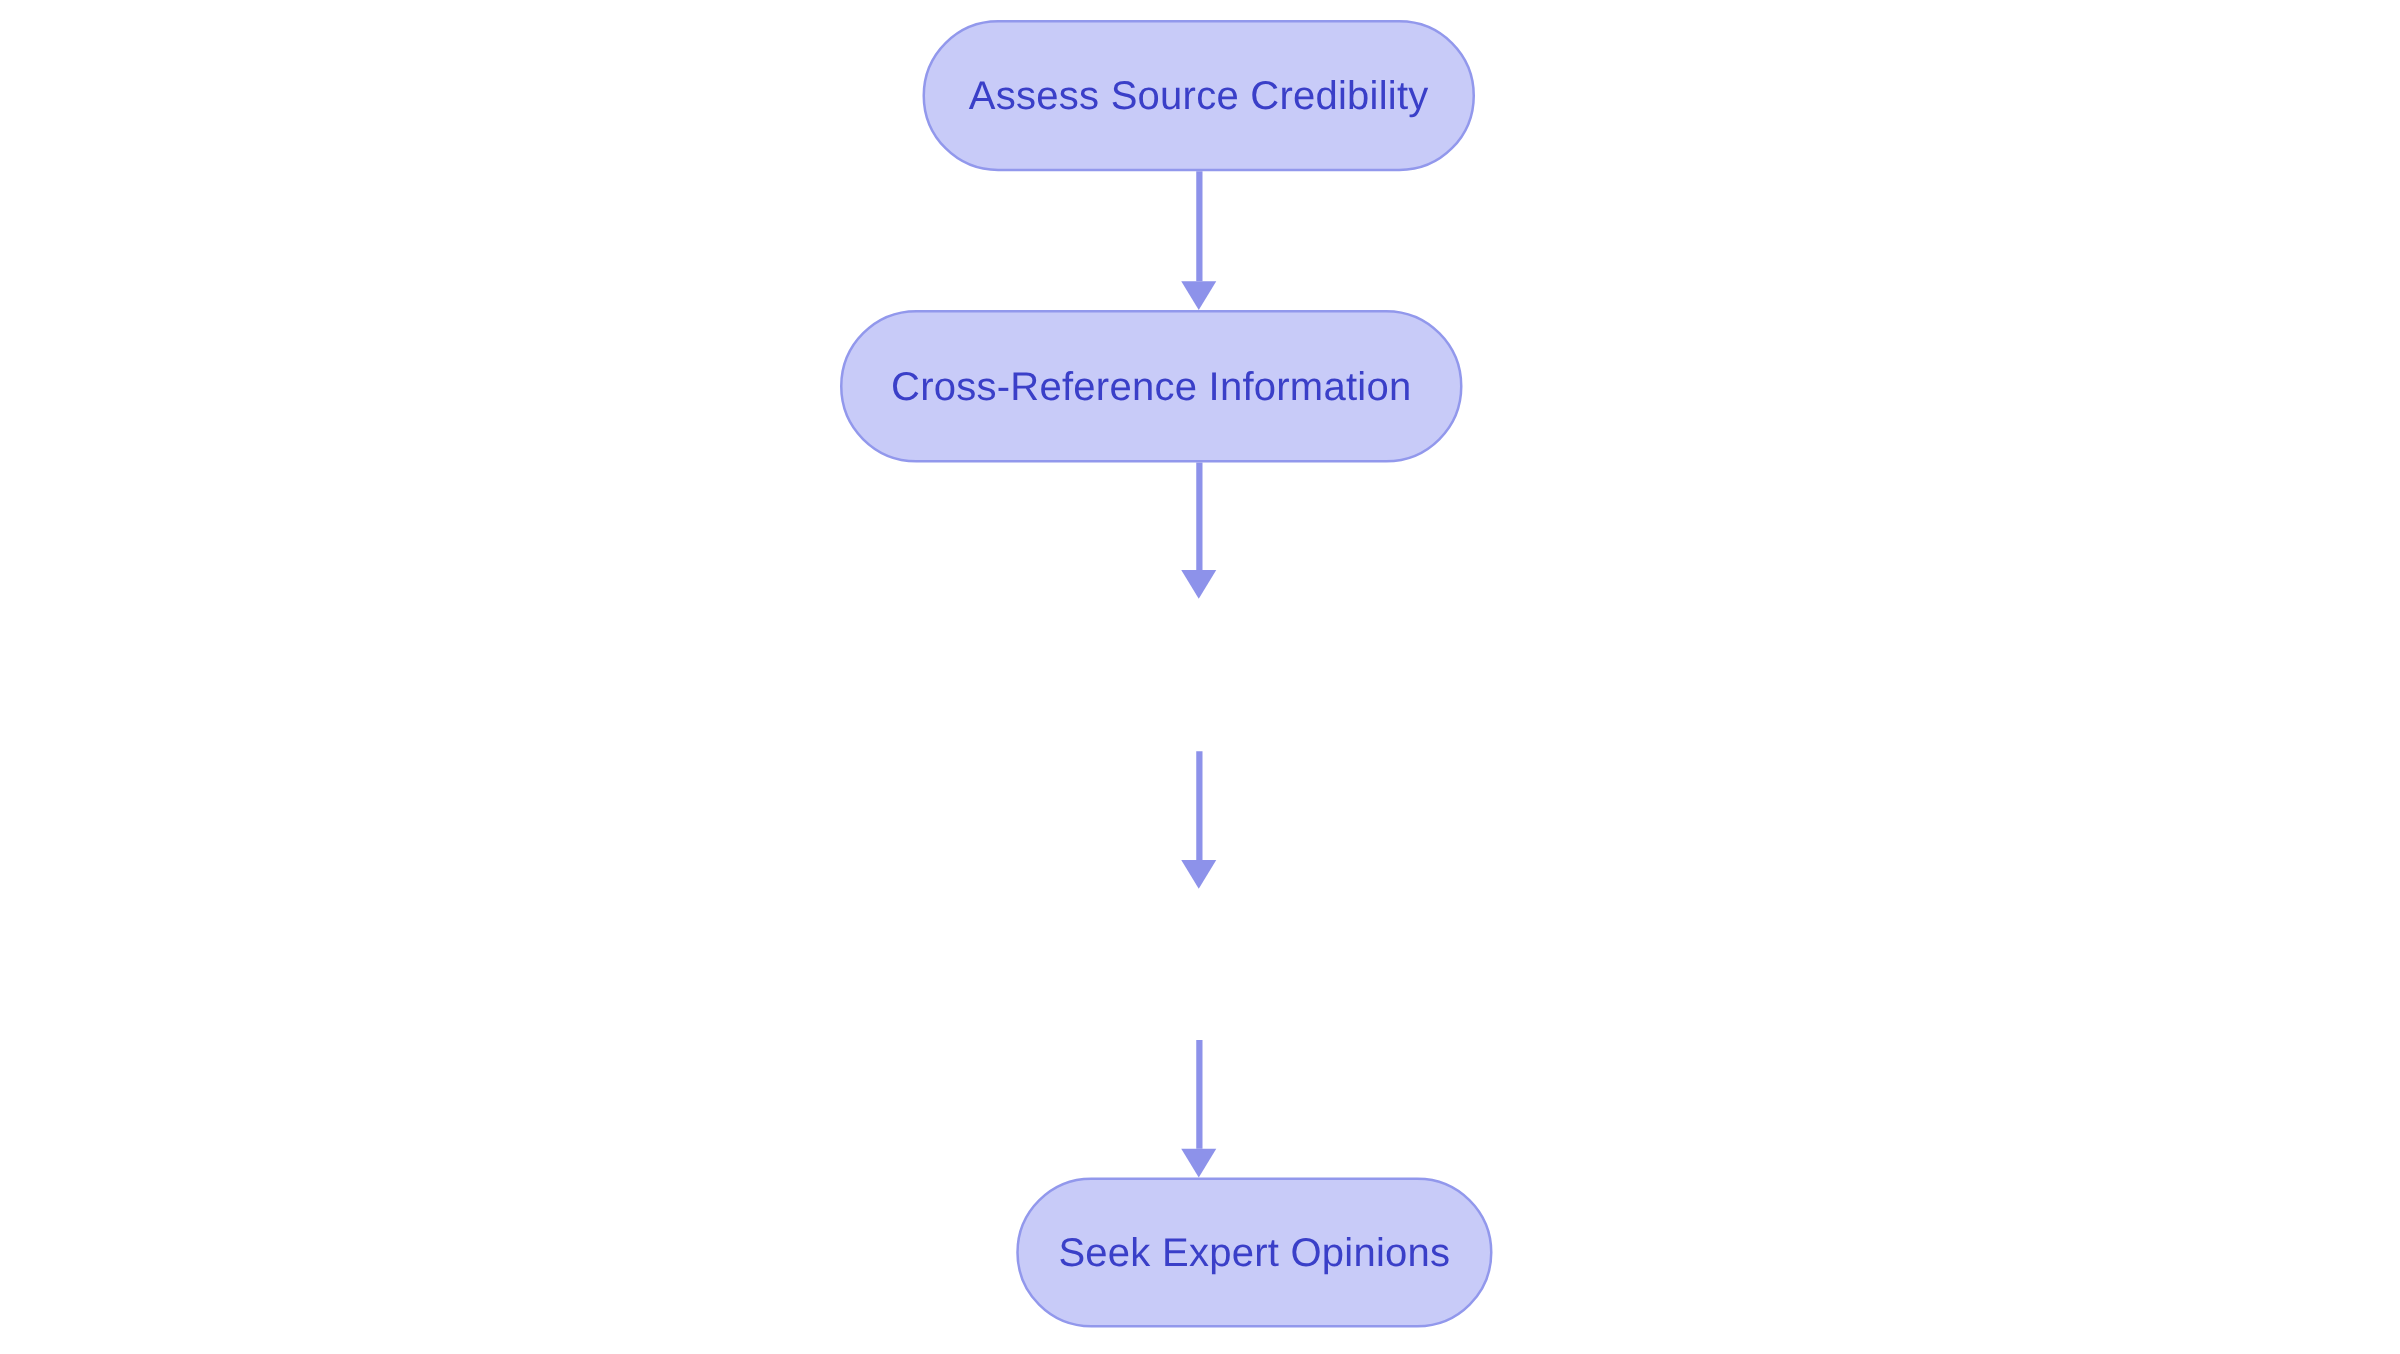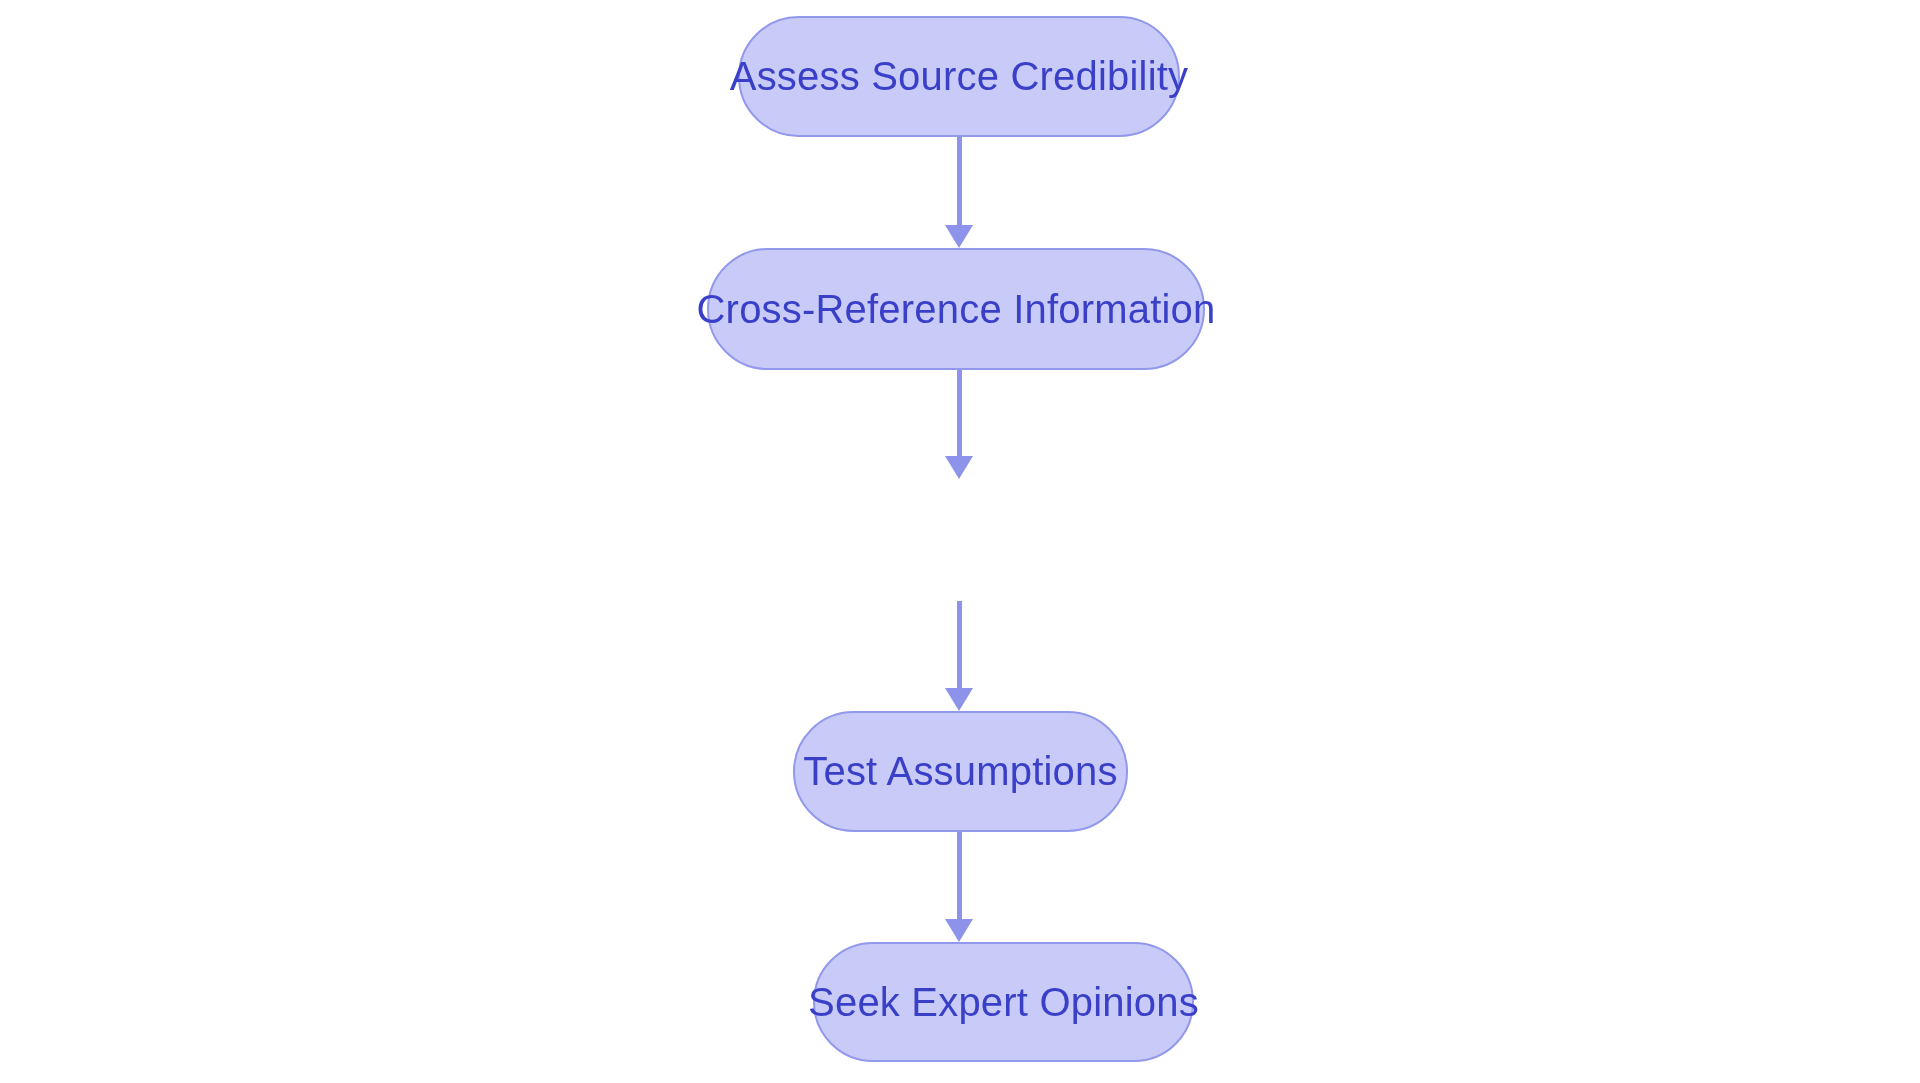--- a/index.html
+++ b/index.html
@@ -22,27 +22,27 @@
     box-sizing: border-box;
     background: #c8cbf8;
     border: 2px solid #9298ec;
     border-radius: 61px;
     display: flex;
     align-items: center;
     justify-content: center;
   }
   .node-label {
     color: #3a3fc8;
-    font-size: 40px;
+    font-size: 32px;
     letter-spacing: 0.2px;
     white-space: nowrap;
     text-align: right;
   }
   .node-1 { left: 738px; top: 16px;  width: 442px; height: 121px; }
-  .node-2 { left: 707px; top: 248px; width: 498px; height: 122px; }
+  .node-2 { left: 672px; top: 248px; width: 498px; height: 122px; }
   .node-3 { left: 761px; top: 479px; width: 395px; height: 122px; }
   .node-4 { left: 793px; top: 711px; width: 335px; height: 121px; }
   .node-5 { left: 813px; top: 942px; width: 381px; height: 120px; }
 
   .arrow {
     position: absolute;
     left: 945px;
     width: 28px;
     display: flex;
     flex-direction: column;
@@ -87,23 +87,20 @@
     <div class="arrow-line"></div>
     <div class="arrow-head"></div>
   </div>
 
 
   <div class="arrow arrow-3">
     <div class="arrow-line"></div>
     <div class="arrow-head"></div>
   </div>
 
-  <div class="node node-4">
-    <span class="node-label">Test Assumptions</span>
-  </div>
 
   <div class="arrow arrow-4">
     <div class="arrow-line"></div>
     <div class="arrow-head"></div>
   </div>
 
   <div class="node node-5">
     <span class="node-label">Seek Expert Opinions</span>
   </div>
 

